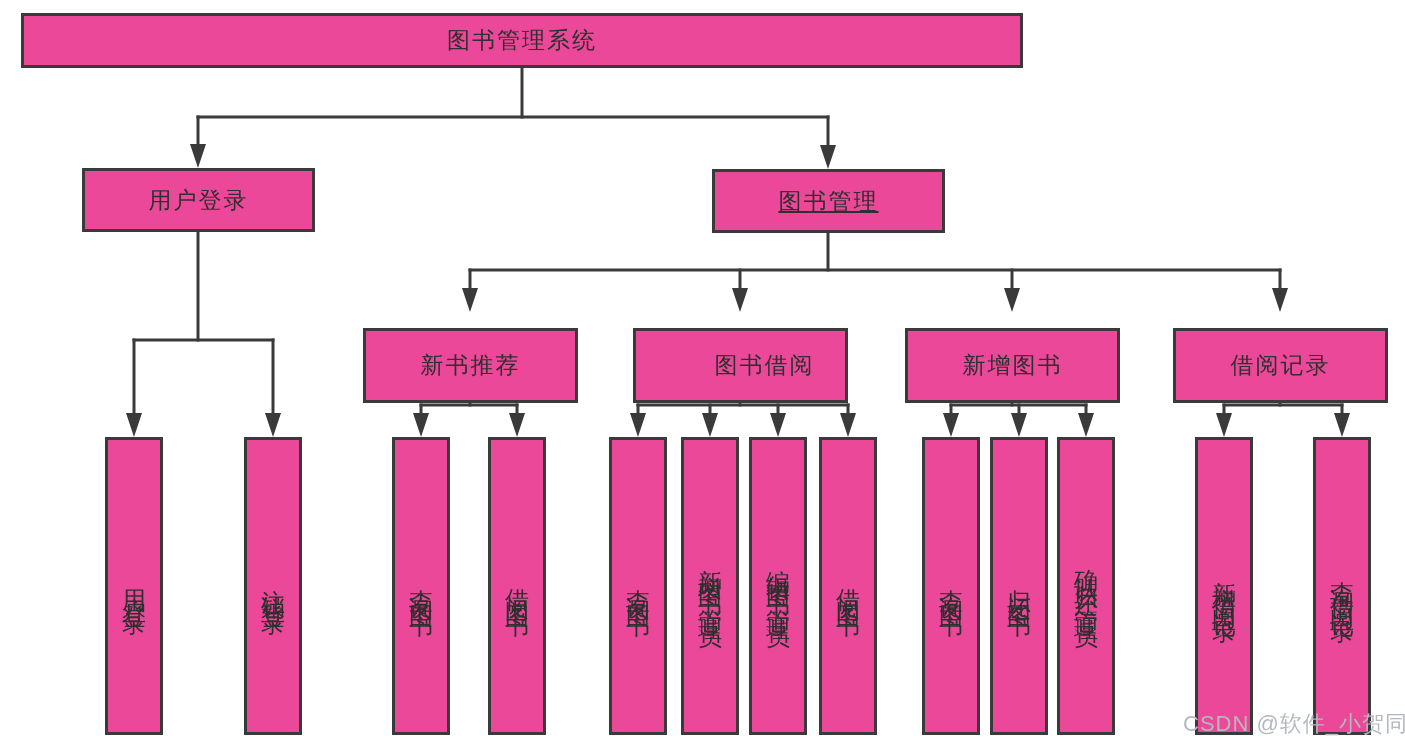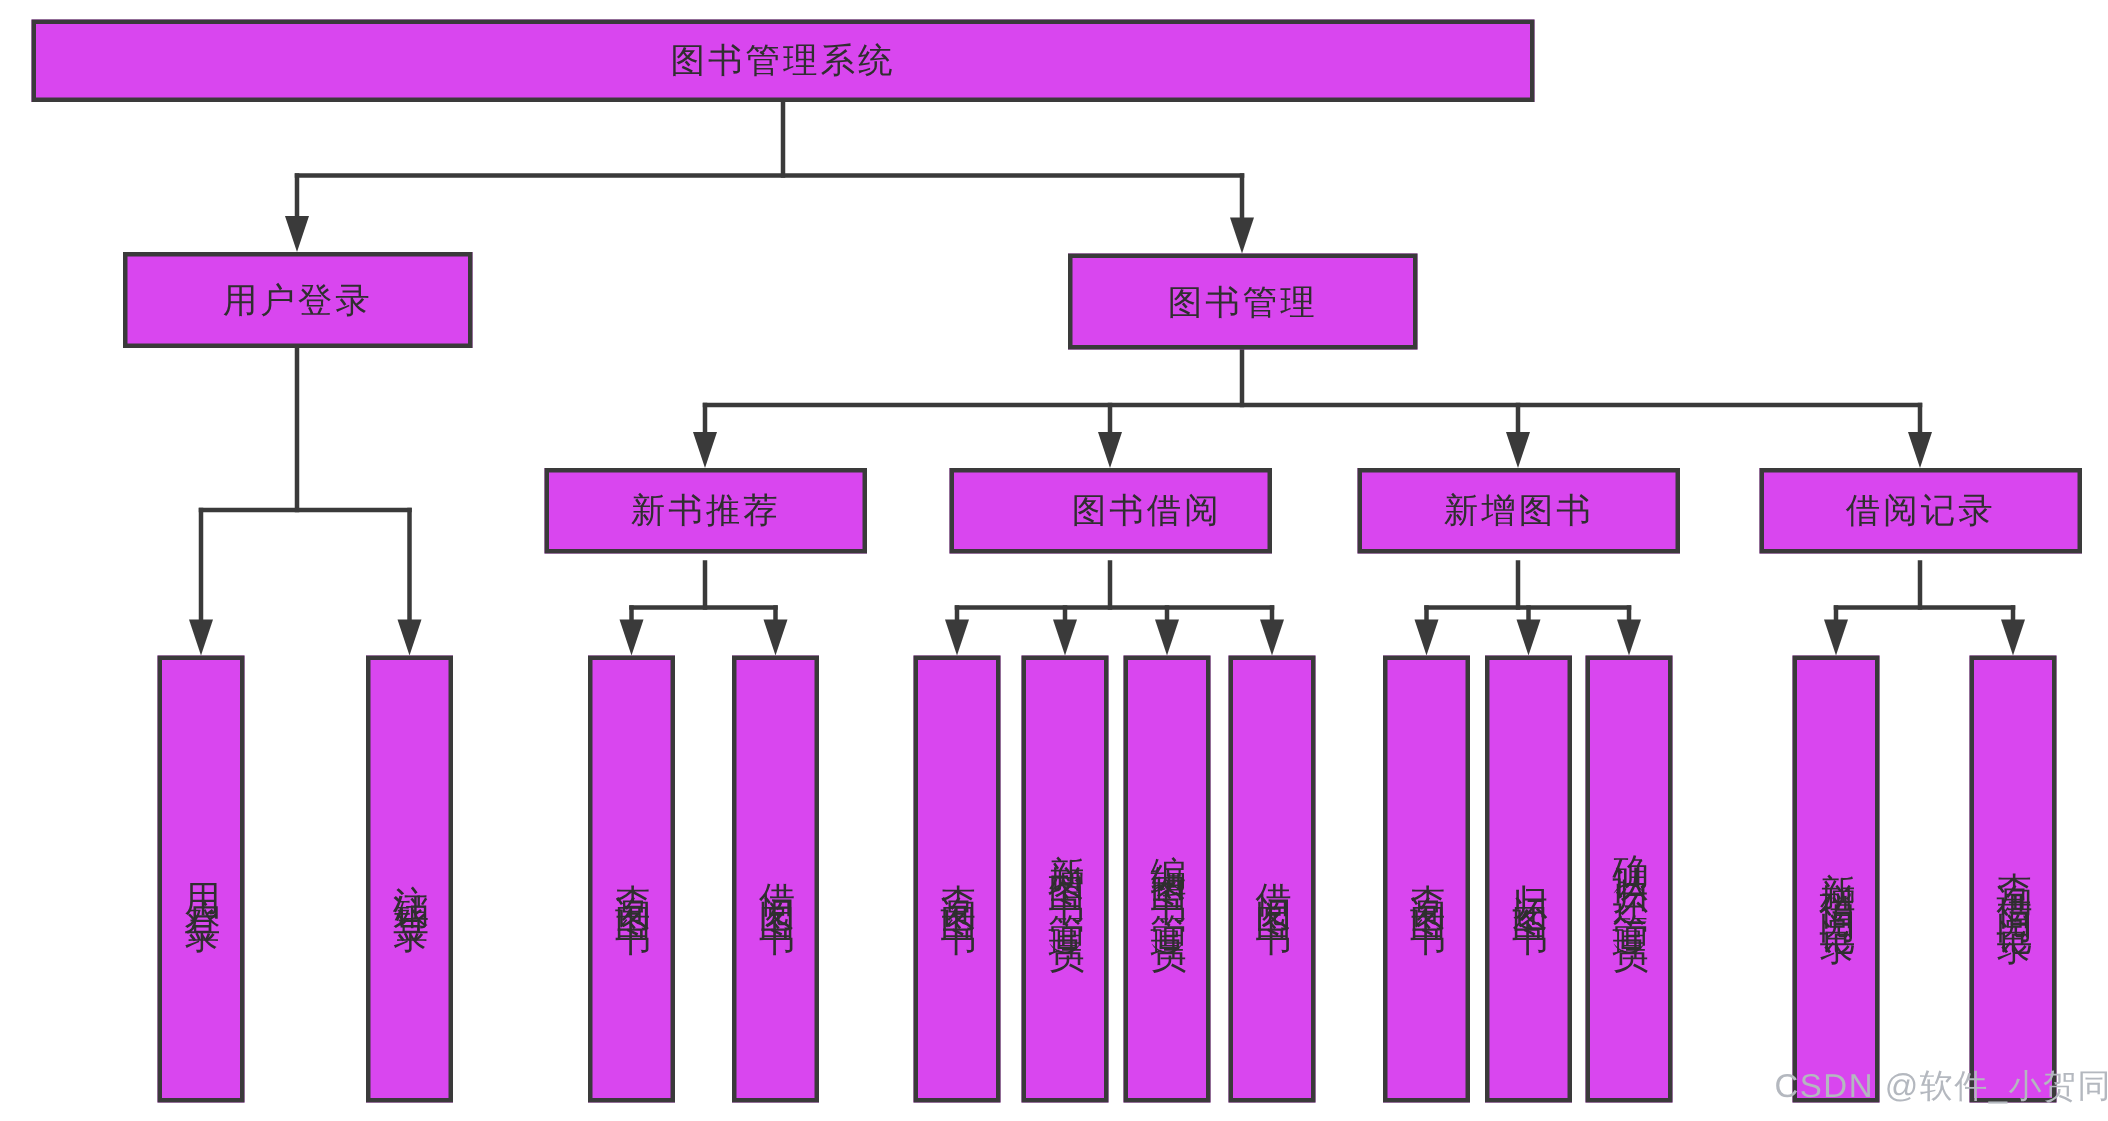--- a/index.html
+++ b/index.html
@@ -17,37 +17,37 @@
   }
   .connectors {
     position: absolute;
     left: 0;
     top: 0;
     pointer-events: none;
   }
   .node {
     position: absolute;
     box-sizing: border-box;
-    background: #d946ef;
+    background: #ec4899;
     border: 3px solid #3a3a3a;
     display: flex;
     align-items: center;
     justify-content: center;
     color: #2f2f2f;
     z-index: 1;
   }
   .node.h {
     font-size: 23px;
     letter-spacing: 2px;
     white-space: nowrap;
   }
   .node.root  { left: 21px;  top: 13px;  width: 1002px; height: 55px; }
   .node.lvl2a { left: 82px;  top: 168px; width: 233px;  height: 64px; }
-  .node.lvl2b { left: 712px; top: 169px; width: 233px;  height: 64px; }
-  .node.lvl3  { top: 312px; width: 215px; height: 57px; }
+  .node.lvl2b { left: 712px; top: 169px; width: 233px;  height: 64px; text-decoration: underline; }
+  .node.lvl3  { top: 328px; width: 215px; height: 75px; }
   .node.l3-0 { left: 363px; }
   .node.l3-1 { left: 633px; padding-left: 48px; }
   .node.l3-2 { left: 905px; }
   .node.l3-3 { left: 1173px; }
   .node.leaf { top: 437px; width: 58px; height: 298px; }
   .leaf .vtext {
     writing-mode: vertical-lr;
     text-orientation: mixed;
     font-size: 24px;
     line-height: 1;

